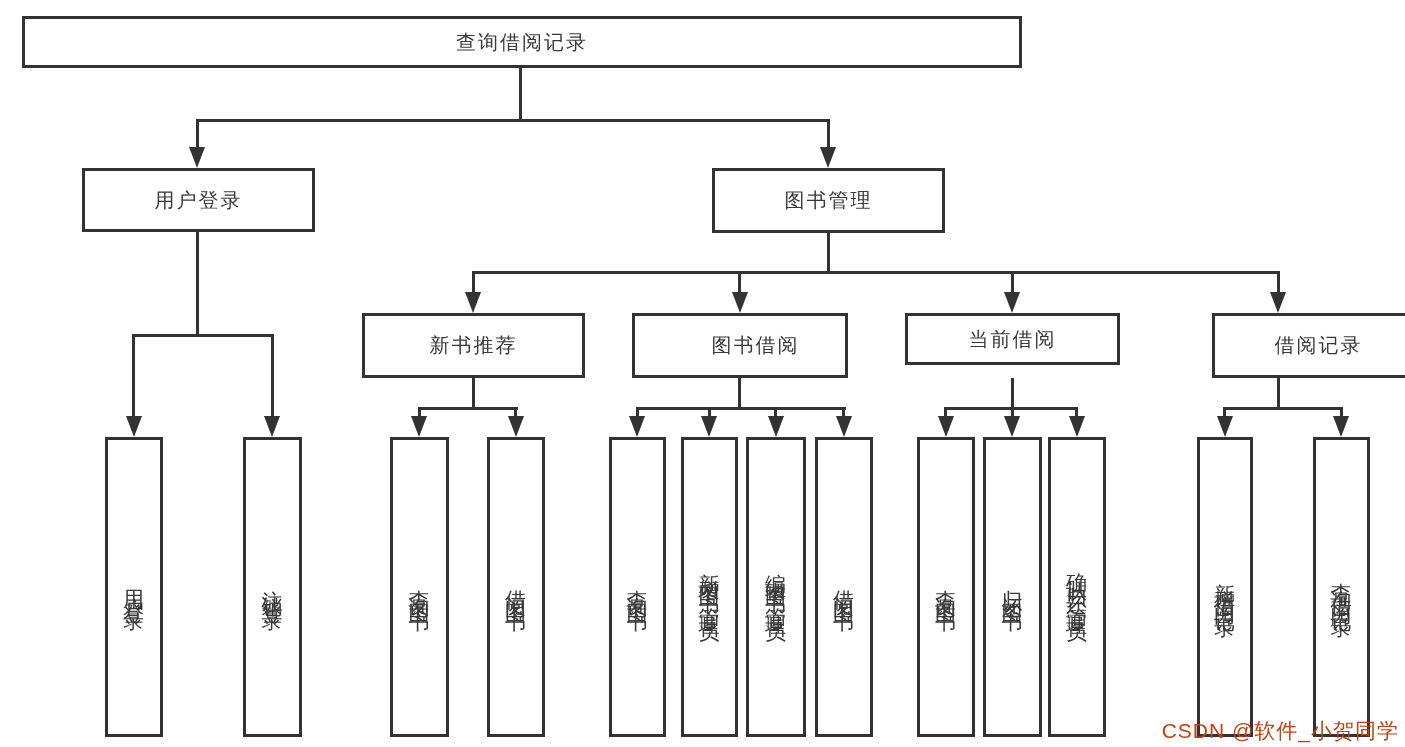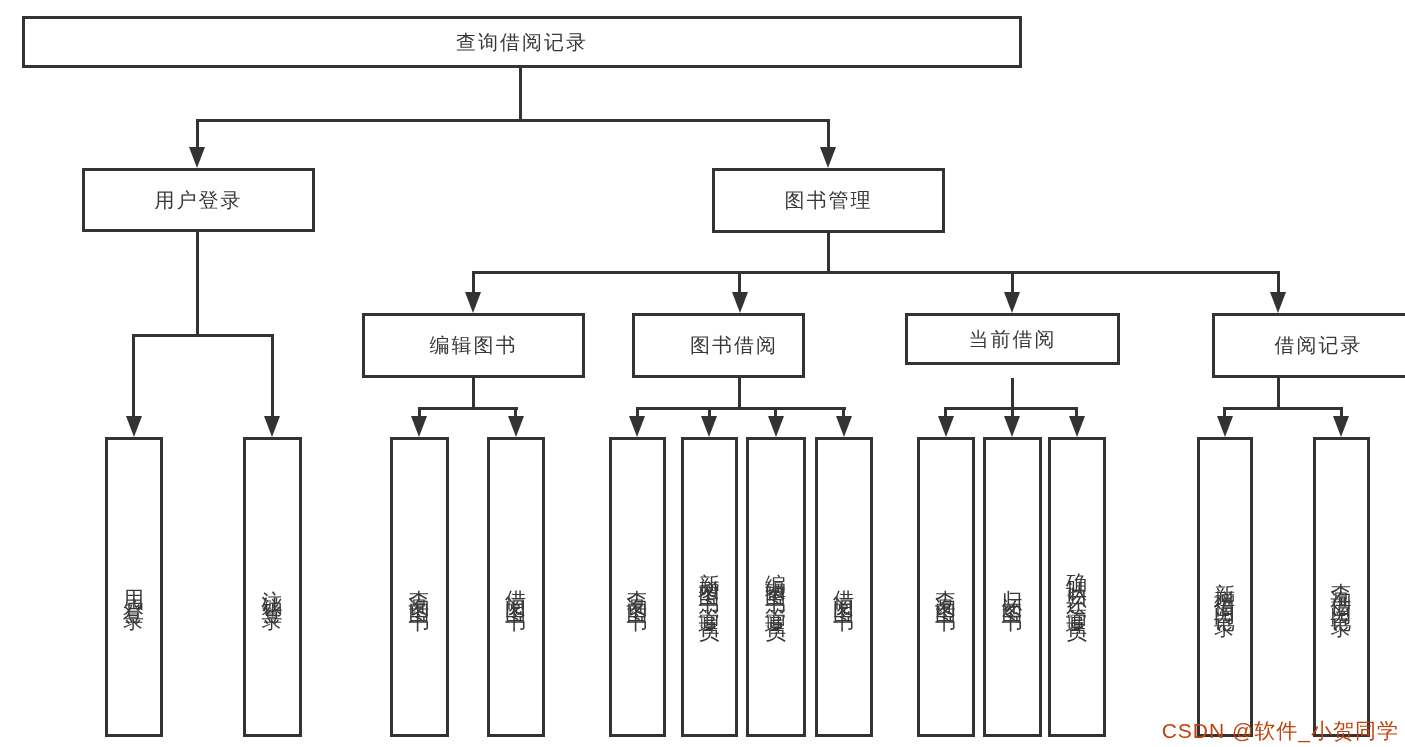--- a/index.html
+++ b/index.html
@@ -56,22 +56,22 @@
   <div class="h" style="left:472px;top:271px;width:808px;height:3px;"></div>
   <div class="v" style="left:472px;top:271px;width:3px;height:22px;"></div>
   <div class="v" style="left:738px;top:271px;width:3px;height:22px;"></div>
   <div class="v" style="left:1011px;top:271px;width:3px;height:22px;"></div>
   <div class="v" style="left:1277px;top:271px;width:3px;height:22px;"></div>
   <div class="arrow" style="left:465px;top:292px;"></div>
   <div class="arrow" style="left:732px;top:292px;"></div>
   <div class="arrow" style="left:1004px;top:292px;"></div>
   <div class="arrow" style="left:1270px;top:292px;"></div>
 
-  <div class="box hbox" style="left:362px;top:313px;width:223px;height:65px;">编辑图书</div>
-  <div class="box hbox" style="left:632px;top:313px;width:173px;height:65px;padding-left:31px;">图书借阅</div>
+  <div class="box hbox" style="left:362px;top:313px;width:223px;height:65px;">新书推荐</div>
+  <div class="box hbox" style="left:632px;top:313px;width:216px;height:65px;padding-left:31px;">图书借阅</div>
   <div class="box hbox" style="left:905px;top:313px;width:215px;height:52px;">当前借阅</div>
   <div class="box hbox" style="left:1172px;top:313px;width:213px;height:65px;margin-left:40px;">借阅记录</div>
 
   <div class="v" style="left:472px;top:378px;width:3px;height:32px;"></div>
   <div class="h" style="left:418px;top:407px;width:100px;height:3px;"></div>
   <div class="v" style="left:418px;top:407px;width:3px;height:11px;"></div>
   <div class="v" style="left:514px;top:407px;width:3px;height:11px;"></div>
   <div class="arrow" style="left:411px;top:416px;"></div>
   <div class="arrow" style="left:508px;top:416px;"></div>
 

